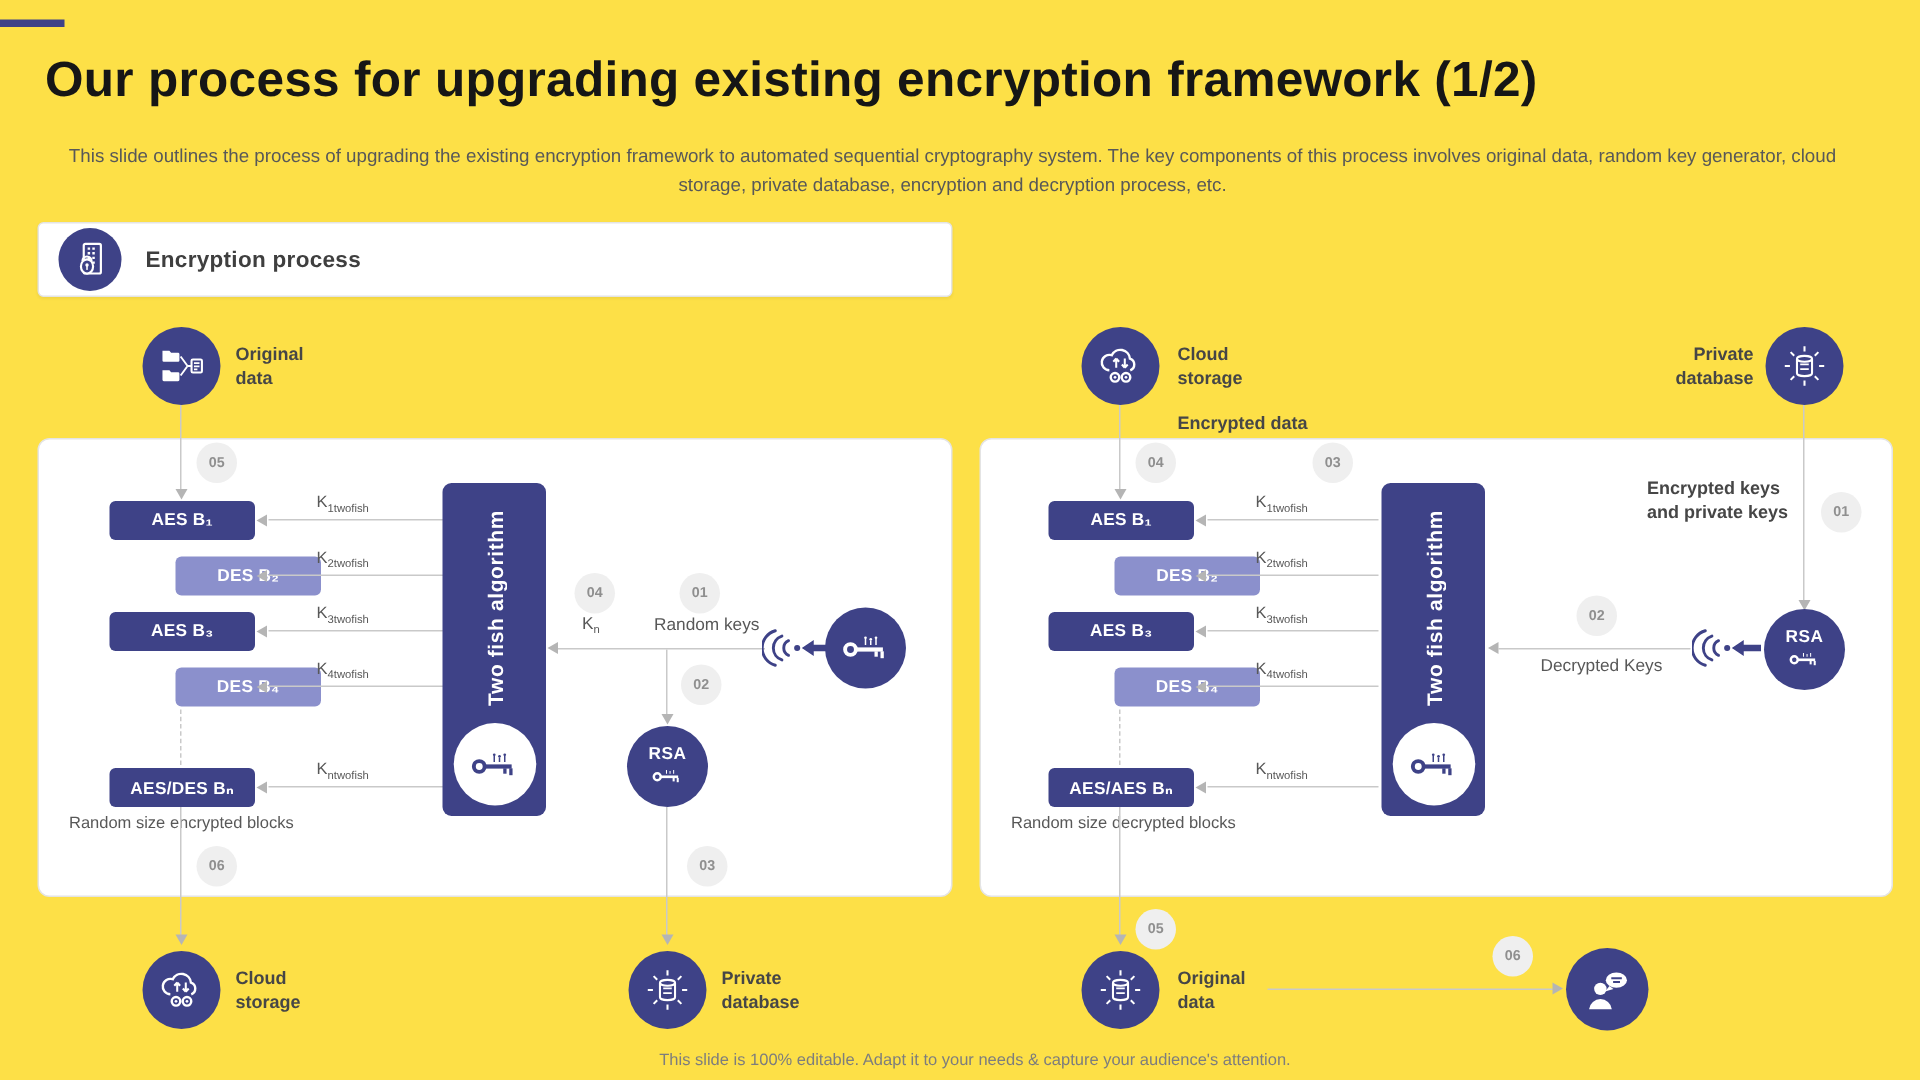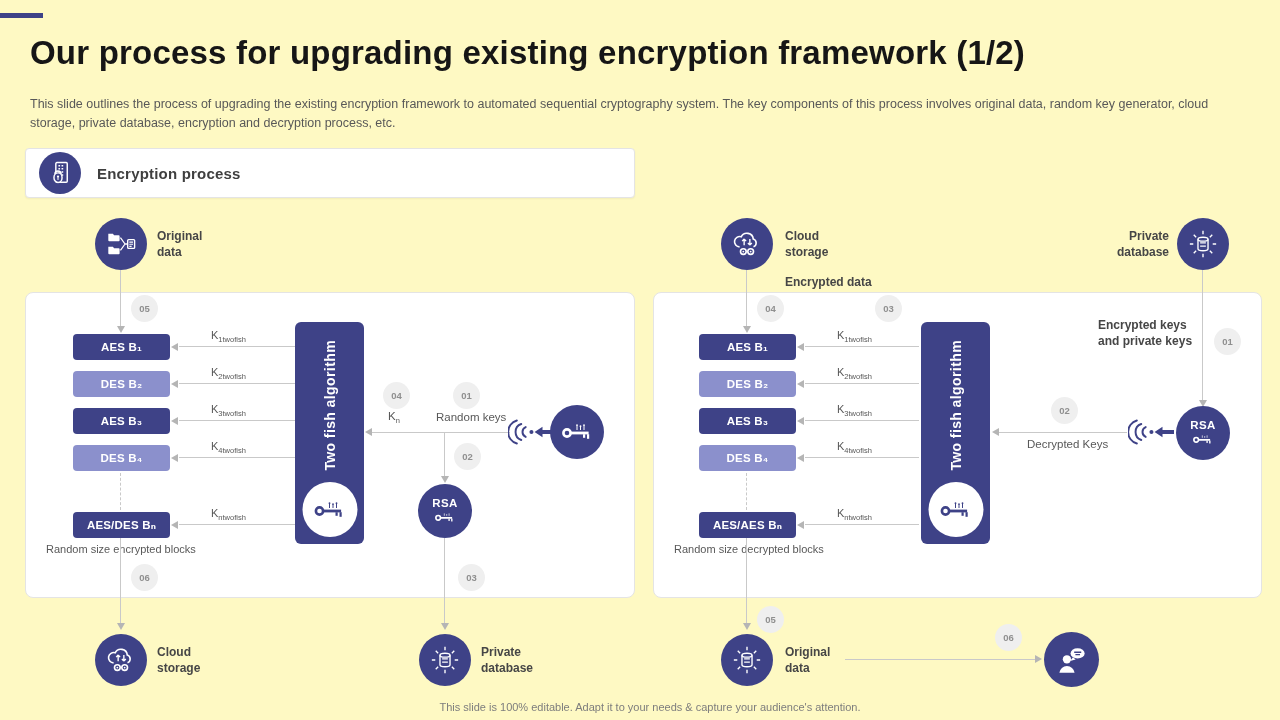--- a/index.html
+++ b/index.html
@@ -10,40 +10,40 @@
     --line:#c9c9c9;
     --arrow:#b5b5b5;
     --panel-border:#e4e4e4;
     --text-dark:#161616;
     --text-body:#585858;
     --text-label:#464646;
   }
   *{margin:0;padding:0;box-sizing:border-box;}
   html,body{background:#fff;}
   body{font-family:"Liberation Sans","DejaVu Sans",sans-serif;}
-  .slide{position:relative;width:1280px;height:720px;background:#fef9c3;overflow:hidden;}
+  .slide{position:relative;width:1280px;height:720px;background:#fde047;overflow:hidden;}
   .abs{position:absolute;}
   .accent{background:var(--primary);}
   .title{font-size:33px;font-weight:700;color:var(--text-dark);letter-spacing:.2px;white-space:nowrap;}
   .subtitle{font-size:12.5px;color:var(--text-body);line-height:1.55;}
   .footer{font-size:11px;color:#7d7d7d;text-align:center;}
   .panel{border:1px solid var(--panel-border);border-radius:8px;background:#fff;}
   .hcard{border:1px solid var(--panel-border);border-radius:4px;background:#fff;display:flex;align-items:center;gap:16px;padding-left:13px;box-shadow:0 1px 2px rgba(0,0,0,.05);}
   .hlabel{font-size:15px;font-weight:700;color:#3f3f3f;letter-spacing:.2px;}
   .circle{border-radius:50%;background:var(--primary);display:flex;align-items:center;justify-content:center;}
   .badge{width:27px;height:27px;border-radius:50%;background:var(--badge-bg);color:var(--badge-text);font-size:9.5px;font-weight:600;display:flex;align-items:center;justify-content:center;}
   .vl{width:1px;background:var(--line);}
   .vl.dash{background:transparent;border-left:1px dashed var(--line);width:0;}
   .hl{height:1px;background:var(--line);}
   .ah-down{width:0;height:0;border-left:4px solid transparent;border-right:4px solid transparent;border-top:7px solid var(--arrow);}
   .ah-left{width:0;height:0;border-top:4px solid transparent;border-bottom:4px solid transparent;border-right:7px solid var(--arrow);}
   .ah-right{width:0;height:0;border-top:4px solid transparent;border-bottom:4px solid transparent;border-left:7px solid var(--arrow);}
   .block{width:97px;height:26px;border-radius:4px;display:flex;align-items:center;justify-content:center;color:#fff;font-weight:700;font-size:11.5px;letter-spacing:.2px;}
   .block.dark{background:var(--primary);}
-  .block.light{background:var(--light-block);}
+  .block.light{background:var(--light-block);margin-left:44px;}
   .klabel{font-size:11px;color:#585858;white-space:nowrap;}
   .ksub{font-size:7.5px;position:relative;top:2.5px;}
   .nlabel{font-size:12px;font-weight:700;color:var(--text-label);line-height:1.3;}
   .slabel{font-size:11.5px;color:#585858;white-space:nowrap;}
   .cap{font-size:11px;color:#585858;white-space:nowrap;}
   .twofish{background:var(--primary);border-radius:6px;}
   .tf-text{position:absolute;left:0;right:0;top:12px;bottom:68px;display:flex;align-items:center;justify-content:center;}
   .tf-text span{writing-mode:vertical-rl;transform:rotate(180deg);color:#fff;font-weight:700;font-size:14px;letter-spacing:.4px;white-space:nowrap;}
   .keycircle{position:absolute;left:50%;transform:translateX(-50%);bottom:7px;width:55px;height:55px;background:#fff;border-radius:50%;display:flex;align-items:center;justify-content:center;color:var(--primary);}
   .rsanode{flex-direction:column;color:#fff;}
@@ -51,21 +51,21 @@
   svg{display:block;}
 </style>
 </head>
 <body>
 
 <div class="slide">
 
   <div class="abs accent" style="left:0;top:13;left:0px;top:13px;width:43px;height:5px;"></div>
 
   <div class="abs title" style="left:30px;top:34px;">Our process for upgrading existing encryption framework (1/2)</div>
-  <div class="abs subtitle" style="left:30px;top:95px;width:1210px;">This slide outlines the process of upgrading the existing encryption framework to automated sequential cryptography system. The key components of this process involves original data, random key generator, cloud storage, private database, encryption and decryption process, etc.</div>
+  <div class="abs subtitle" style="left:30px;top:95px;width:1210px;text-align:center;">This slide outlines the process of upgrading the existing encryption framework to automated sequential cryptography system. The key components of this process involves original data, random key generator, cloud storage, private database, encryption and decryption process, etc.</div>
 
   <div class="abs hcard" style="left:25px;top:148px;width:610px;height:50px;">
     <span class="circle" style="width:42px;height:42px;">
       <svg width="27" height="27" viewBox="0 0 26 26" fill="none" stroke="#fff" stroke-width="1.4">
         <rect x="8.5" y="2.5" width="11" height="19" rx="1"></rect>
         <path d="M11 5.5 h6 M11 8.5 h6 M11 11.5 h6 M11 14.5 h6" stroke-width="1.5" stroke-dasharray="1.6 1.4"></path>
         <path d="M7.7 13.5 a2.9 2.9 0 0 1 5.8 0"></path>
         <ellipse cx="10.6" cy="17" rx="3.9" ry="4.6" fill="#3e4287"></ellipse>
         <circle cx="10.6" cy="16" r="1.1" fill="#fff" stroke="none"></circle>
         <rect x="10.1" y="16.6" width="1" height="2.6" fill="#fff" stroke="none"></rect>

